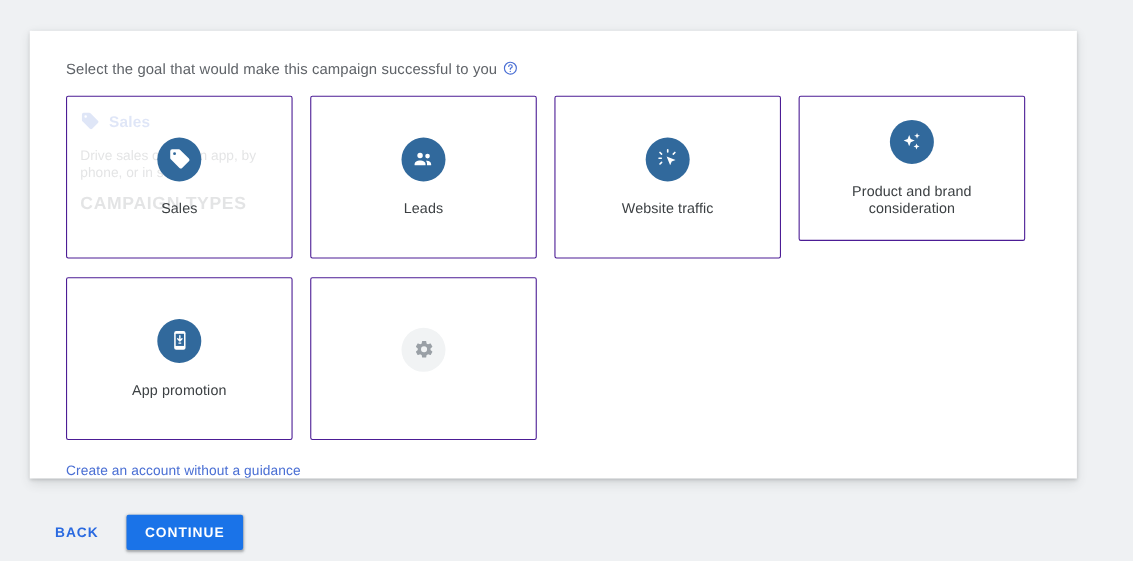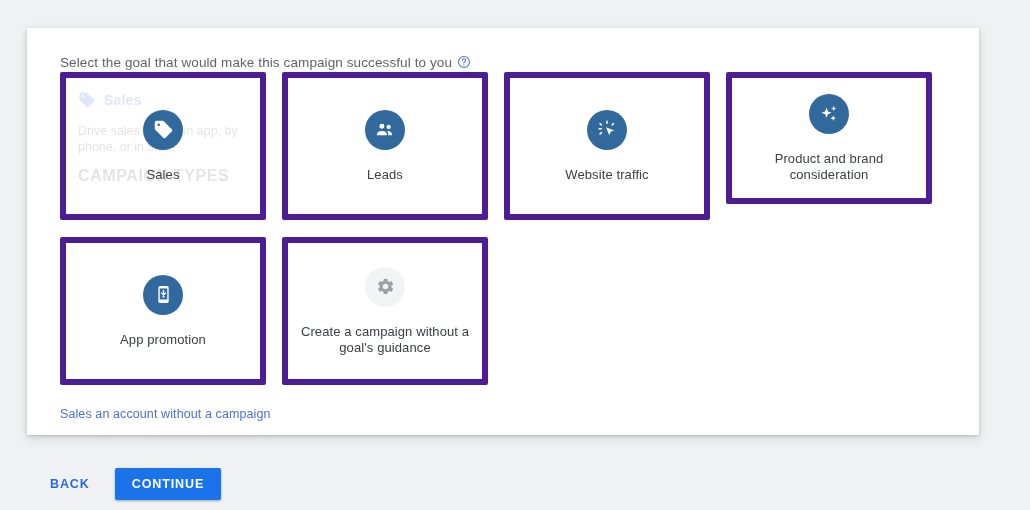--- a/index.html
+++ b/index.html
@@ -34,20 +34,21 @@
   .panel-inner {
     padding: 24px 30px 0 33px;
   }
 
   
   .prompt-row {
     display: flex;
     align-items: center;
     gap: 5px;
     height: 20px;
+    margin-bottom: 15px;
   }
   .prompt-text {
     font-size: 13.5px;
     color: #5f6368;
     letter-spacing: .1px;
     white-space: nowrap;
   }
   .help-icon {
     display: inline-flex;
     width: 14px;
@@ -60,21 +61,21 @@
   .grid {
     display: flex;
     flex-wrap: wrap;
     gap: 17px 16px;
   }
   .goal-card {
     position: relative;
     box-sizing: border-box;
     width: 206px;
     height: 148px;
-    border: 6px solid #4c1d95;
+    border: 1px solid #4c1d95;
     border-radius: 2px;
     background: #ffffff;
     display: flex;
     flex-direction: column;
     align-items: center;
     justify-content: center;
     cursor: pointer;
     overflow: hidden;
   }
   .goal-card.tall { height: 132px; }
@@ -316,29 +317,28 @@
           </div>
         </div>
 
         <div class="goal-card">
           <div class="card-stack">
             <span class="icon-circle muted">
               <svg viewBox="0 0 24 24" width="19" height="19" fill="currentColor">
                 <path d="M19.4 13a7.6 7.6 0 0 0 0-2l2-1.6a.5.5 0 0 0 .1-.6l-1.9-3.3a.5.5 0 0 0-.6-.2l-2.4 1a7.3 7.3 0 0 0-1.7-1l-.4-2.5a.5.5 0 0 0-.5-.4h-3.8a.5.5 0 0 0-.5.4L9.3 5.3a7.6 7.6 0 0 0-1.7 1l-2.4-1a.5.5 0 0 0-.6.2L2.7 8.8a.5.5 0 0 0 .1.6L4.8 11a7.6 7.6 0 0 0 0 2l-2 1.6a.5.5 0 0 0-.1.6l1.9 3.3a.5.5 0 0 0 .6.2l2.4-1a7.3 7.3 0 0 0 1.7 1l.4 2.5a.5.5 0 0 0 .5.4h3.8a.5.5 0 0 0 .5-.4l.4-2.5a7.6 7.6 0 0 0 1.7-1l2.4 1a.5.5 0 0 0 .6-.2l1.9-3.3a.5.5 0 0 0-.1-.6zM12 15.5A3.5 3.5 0 1 1 15.5 12 3.5 3.5 0 0 1 12 15.5z"></path>
               </svg>
             </span>
-            <span class="card-label">Create a campaign without a goal's guidance</span>
           </div>
         </div>
 
       </div>
     </div>
 
     <div class="panel-link-row">
-      <a class="panel-link">Sales an account without a campaign</a>
+      <a class="panel-link">Create an account without a guidance</a>
     </div>
   </div>
 
   <div class="footer">
     <button class="btn-text">BACK</button>
     <button class="btn-primary">CONTINUE</button>
   </div>
 
 </div>
 

